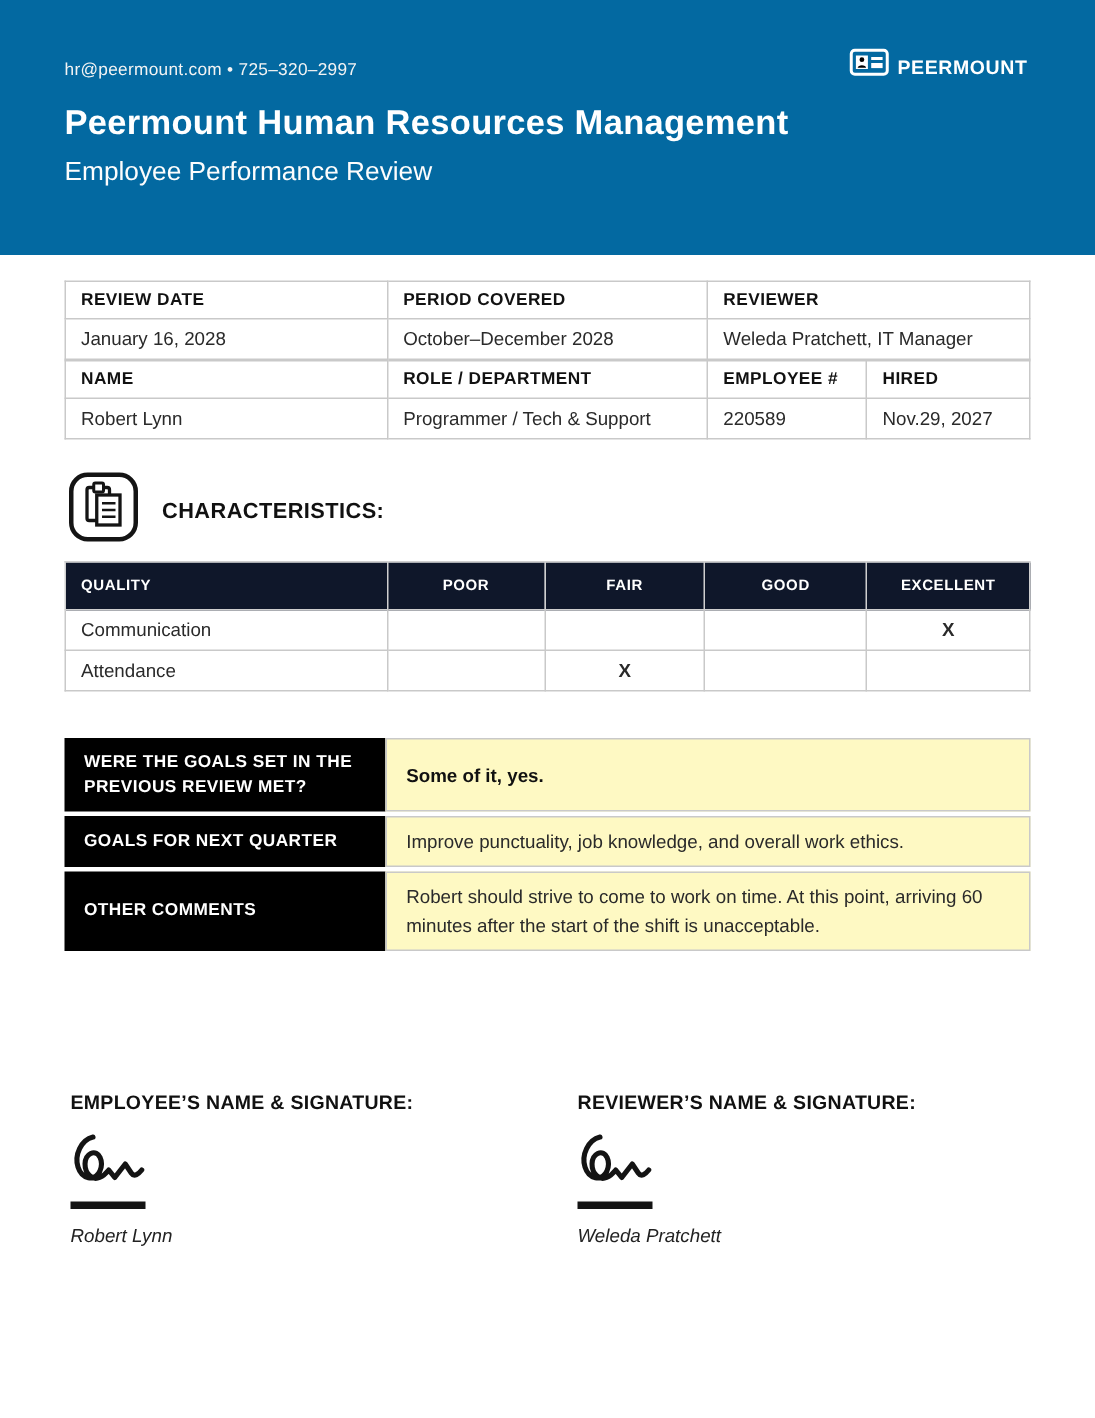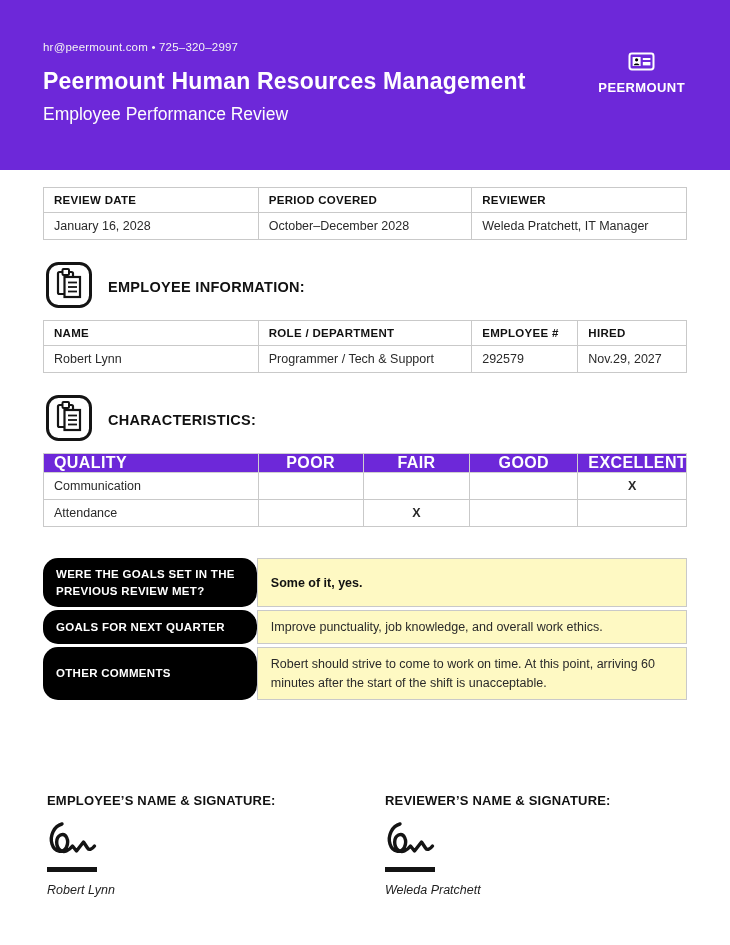--- a/index.html
+++ b/index.html
@@ -4,27 +4,27 @@
 <style>
   * { margin:0; padding:0; box-sizing:border-box; }
   html,body { background:#e8e8e8; }
   .page {
     width:730px; height:945px; margin:0 auto; background:#ffffff;
     font-family:"Liberation Sans", sans-serif; color:#1f1f1f;
     position:relative; overflow:hidden;
   }
   
   .topbar {
-    background:#6d28d9; height:170px; padding:41px 43px 0 43px;
+    background:#0369a1; height:170px; padding:41px 43px 0 43px;
     color:#ffffff; position:relative;
   }
   .contact { font-size:11.5px; color:#f4f4f4; letter-spacing:0.2px; }
   .doc-title { font-size:23px; font-weight:bold; letter-spacing:0.2px; margin-top:15px; color:#fff; }
   .doc-subtitle { font-size:17.5px; font-weight:400; margin-top:9px; color:#fdfdfd; }
-  .logo { position:absolute; top:52px; right:45px; display:flex; align-items:center; gap:5px;flex-direction:column; }
+  .logo { position:absolute; top:32px; right:45px; display:flex; align-items:center; gap:5px; }
   .logo-text { font-size:13px; font-weight:bold; letter-spacing:0.4px; color:#fff; }
 
   
   .content { padding:17px 43px 0 43px; }
 
   table.grid { width:100%; border-collapse:collapse; table-layout:fixed; }
   table.grid th {
     border:1px solid #c9c9c9; font-size:11.5px; font-weight:bold; text-align:left;
     padding:6px 10px; color:#111; letter-spacing:0.3px; background:#fff;
   }
@@ -32,35 +32,35 @@
     border:1px solid #c9c9c9; font-size:12.5px; padding:6px 10px; color:#2a2a2a;
   }
 
   
   .section-head { display:flex; align-items:center; gap:15px; margin:21px 0 7px 2px; }
   .section-title { font-size:14.5px; font-weight:bold; letter-spacing:0.3px; color:#111; }
 
   
   table.chars { margin-top:4px; }
   table.chars thead th {
-    background:#6d28d9; color:#fff; border:1px solid #cfcfcf; padding:0 10px;
-    font-size:16px; letter-spacing:0.4px;
+    background:#0f172a; color:#fff; border:1px solid #cfcfcf; padding:10px 10px;
+    font-size:10px; letter-spacing:0.4px;
   }
   table.chars thead th.c { text-align:center; }
   table.chars td { height:27px; }
   td.mark-cell { text-align:center; font-weight:bold; font-size:12px; color:#111; }
 
   
   table.goals {
     width:100%; border-collapse:separate; border-spacing:0 3px;
     table-layout:fixed; margin-top:28px;
   }
   table.goals th {
     background:#000; color:#fff; font-size:11.5px; font-weight:bold; text-align:left;
-    padding:8px 13px; letter-spacing:0.3px; line-height:1.45; vertical-align:middle;border-radius:15px;
+    padding:8px 13px; letter-spacing:0.3px; line-height:1.45; vertical-align:middle;
   }
   table.goals td {
     border:1px solid #c9c9c9; font-size:12.5px; padding:7px 13px; color:#2a2a2a;
     line-height:1.45; vertical-align:middle; background:#fef9c3;
   }
   table.goals tr.bold-value td { font-weight:bold; color:#111; }
 
   
   .signatures { display:flex; margin-top:90px; padding:0 0 0 47px; }
   .sig-block { width:338px; }
@@ -110,55 +110,41 @@
       </thead>
       <tbody>
         <tr>
           <td>January 16, 2028</td>
           <td>October–December 2028</td>
           <td>Weleda Pratchett, IT Manager</td>
         </tr>
       </tbody>
     </table>
 
-    <div class="section-head">
-      <span>
-        <svg width="48" height="48" viewBox="0 0 48 48">
-          <rect x="2.5" y="2.5" width="43" height="43" rx="11" fill="none" stroke="#141414" stroke-width="3"></rect>
-          <rect x="13" y="11" width="15" height="22" rx="1.5" fill="#ffffff" stroke="#141414" stroke-width="2.2"></rect>
-          <rect x="17.5" y="8" width="6.5" height="6" rx="1" fill="#ffffff" stroke="#141414" stroke-width="2"></rect>
-          <rect x="19.5" y="16" width="15.5" height="20" fill="#ffffff" stroke="#141414" stroke-width="2.2"></rect>
-          <line x1="23" y1="21.5" x2="32" y2="21.5" stroke="#141414" stroke-width="1.8"></line>
-          <line x1="23" y1="26" x2="32" y2="26" stroke="#141414" stroke-width="1.8"></line>
-          <line x1="23" y1="30.5" x2="32" y2="30.5" stroke="#141414" stroke-width="1.8"></line>
-        </svg>
-      </span>
-      <span class="section-title">EMPLOYEE INFORMATION:</span>
-    </div>
 
     <table class="grid">
       <colgroup>
           <col style="width:33.4%">
           <col style="width:33.2%">
           <col style="width:16.5%">
           <col style="width:16.9%">
         </colgroup>
       <thead>
         <tr>
           <th>NAME</th>
           <th>ROLE / DEPARTMENT</th>
           <th>EMPLOYEE #</th>
           <th>HIRED</th>
         </tr>
       </thead>
       <tbody>
         <tr>
           <td>Robert Lynn</td>
           <td>Programmer / Tech &amp; Support</td>
-          <td>292579</td>
+          <td>220589</td>
           <td>Nov.29, 2027</td>
         </tr>
       </tbody>
     </table>
 
     <div class="section-head">
       <span>
         <svg width="48" height="48" viewBox="0 0 48 48">
           <rect x="2.5" y="2.5" width="43" height="43" rx="11" fill="none" stroke="#141414" stroke-width="3"></rect>
           <rect x="13" y="11" width="15" height="22" rx="1.5" fill="#ffffff" stroke="#141414" stroke-width="2.2"></rect>

